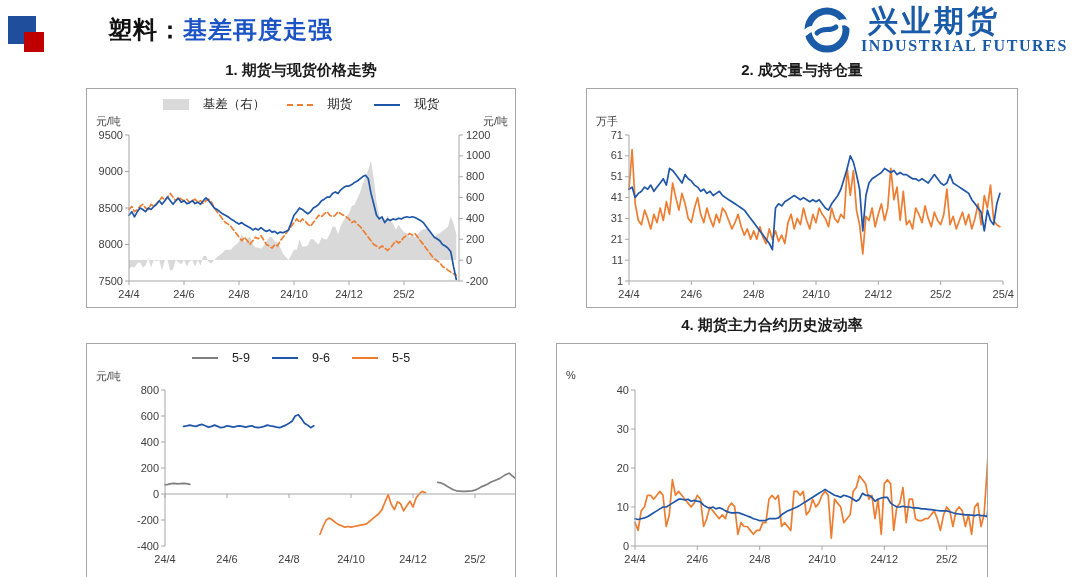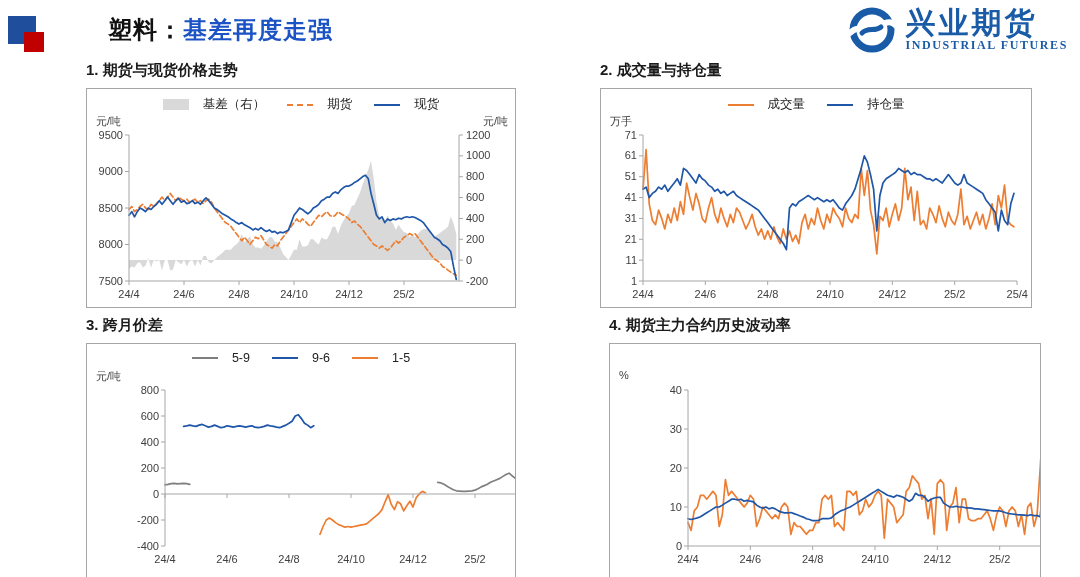--- a/index.html
+++ b/index.html
@@ -8,41 +8,41 @@
   .page { position:relative; width:1080px; height:577px; background:#fff; }
 
   
   .hdr-mark { position:absolute; left:8px; top:16px; width:40px; height:40px; }
   .sq-blue { position:absolute; left:0; top:0; width:28px; height:28px; background:#1F4E9C; }
   .sq-red  { position:absolute; left:16px; top:16px; width:20px; height:20px; background:#C00000; }
   .hdr-title { position:absolute; left:60px; top:14px; font-size:24px; font-weight:bold; color:#111; letter-spacing:1px;margin-left:48px;}
   .hdr-title .hl { color:#1B52C4; }
 
   .logo { position:absolute; right:12px; top:5px; display:flex; align-items:center; gap:9px; }
-  .logo-cn { font-size:30px; font-weight:bold; color:#1A5BA8; letter-spacing:3px; line-height:1.05; }
-  .logo-en { font-size:12px; font-weight:bold; color:#1A5BA8; letter-spacing:1.6px;
+  .logo-cn { font-size:30px; font-weight:bold; color:#1A5BA8; letter-spacing:3px; line-height:1.05;margin-left:7px; }
+  .logo-en { font-size:16px; font-weight:bold; color:#1A5BA8; letter-spacing:1.6px;
              font-family:"Liberation Serif","DejaVu Serif",serif; }
 
   
-  .chart-title { position:absolute; font-size:15px; font-weight:bold; color:#1a1a1a; }
+  .chart-title { position:absolute; text-align:center; font-size:15px; font-weight:bold; color:#1a1a1a; }
   .panel { position:absolute; border:1px solid #A6A6A6; background:#fff; }
   .panel svg.plot { display:block; width:100%; height:100%; }
   .legend { position:absolute; left:0; right:0; top:7px; display:flex; justify-content:center;
             align-items:center; gap:22px; font-size:12.5px; color:#222; z-index:2; pointer-events:none;}
   .lg-item { display:inline-flex; align-items:center; gap:14px;justify-content:space-between; }
   .sw-line { display:inline-block; width:26px; height:0; }
   .sw-area { display:inline-block; width:26px; height:11px; }
   .unit { position:absolute; font-size:11px; color:#404040; z-index:2; }
   .unit-left { left:9px; top:25px; }
   .unit-right { right:7px; top:25px; }
 
   #t1,#p1 { left:86px;  width:430px; }
-  #t2,#p2 { left:600px; width:432px; }
+  #t2,#p2 { left:586px; width:432px; }
   #t3,#p3 { left:86px;  width:430px; }
-  #t4,#p4 { left:609px; width:432px; }
+  #t4,#p4 { left:556px; width:432px; }
   #t1,#t2 { top:61px; }
   #p1,#p2 { top:88px; height:220px; }
   #t3,#t4 { top:316px; }
   #p3,#p4 { top:343px; height:292px;padding-left:36px; }
 </style>
 </head>
 <body>
 
 <div class="page">
 
@@ -125,30 +125,20 @@
         <text x="207" y="209" text-anchor="middle" font-size="11" fill="#404040">24/10</text>
         <line x1="262" y1="192" x2="262" y2="196" stroke="#A6A6A6"></line>
         <text x="262" y="209" text-anchor="middle" font-size="11" fill="#404040">24/12</text>
         <line x1="317" y1="192" x2="317" y2="196" stroke="#A6A6A6"></line>
         <text x="317" y="209" text-anchor="middle" font-size="11" fill="#404040">25/2</text>
       </svg>
   </div>
 
   <h2 class="chart-title" id="t2">2. 成交量与持仓量</h2>
   <div class="panel" id="p2">
-    <div class="legend">
-        <span class="lg-item">
-          <span class="sw-line" style="border-top: 2.5px solid rgb(237, 125, 49);"></span>
-          <span>成交量</span>
-        </span>
-        <span class="lg-item">
-          <span class="sw-line" style="border-top: 2.5px solid rgb(31, 86, 168);"></span>
-          <span>持仓量</span>
-        </span>
-      </div>
     <span class="unit unit-left">万手</span>
     <svg class="plot">
         <path d="M42.0 100.2L45.1 60.6L48.2 114.8L51.4 131.5L54.5 135.7L57.6 121.1L60.7 129.4L63.8 139.9L66.9 125.3L70.0 133.6L73.2 119.0L76.3 131.5L79.4 112.7L82.5 125.3L85.6 94.0L88.8 108.6L91.9 121.1L95.0 104.4L98.1 114.8L101.2 129.4L104.3 133.6L107.5 119.0L110.6 108.6L113.7 125.3L116.8 133.6L119.9 119.0L123.0 129.4L126.2 137.8L129.3 125.3L132.4 133.6L135.5 119.0L138.6 123.2L141.7 131.5L144.9 139.9L148.0 133.6L151.1 125.3L154.2 137.8L157.3 146.1L160.4 139.9L163.6 150.3L166.7 141.9L169.8 150.3L172.9 137.8L176.0 148.2L179.1 154.5L182.3 139.9L185.4 150.3L188.5 141.9L191.6 152.4L194.7 146.1L197.8 154.5L201.0 133.6L204.1 125.3L207.2 139.9L210.3 129.4L213.4 135.7L216.5 119.0L219.7 131.5L222.8 139.9L225.9 125.3L229.0 133.6L232.1 119.0L235.2 125.3L238.3 129.4L241.5 137.8L244.6 119.0L247.7 129.4L250.8 133.6L253.9 125.3L257.1 129.4L260.2 79.4L263.3 106.5L266.4 81.5L269.5 121.1L272.6 135.7L275.8 164.9L278.9 127.3L282.0 131.5L285.1 119.0L288.2 137.8L291.3 125.3L294.4 114.8L297.6 131.5L300.7 119.0L303.8 79.4L306.9 110.7L310.0 98.1L313.2 131.5L316.3 102.3L319.4 135.7L322.5 131.5L325.6 139.9L328.7 119.0L331.9 125.3L335.0 133.6L338.1 116.9L341.2 129.4L344.3 137.8L347.4 123.2L350.6 131.5L353.7 135.7L356.8 125.3L359.9 100.2L363.0 135.7L366.1 127.3L369.3 139.9L372.4 131.5L375.5 123.2L378.6 135.7L381.7 125.3L384.8 139.9L388.0 129.4L391.1 114.8L394.2 135.7L397.3 106.5L400.4 119.0L403.5 96.1L406.7 131.5L409.8 135.7L412.9 137.8" fill="none" stroke="#ED7D31" stroke-width="1.7" stroke-linejoin="round" stroke-linecap="round"></path>
         <path d="M42.0 100.2L45.1 98.1L48.2 108.6L51.4 104.4L54.5 102.3L57.6 98.1L60.7 100.2L63.8 96.1L66.9 102.3L70.0 98.1L73.2 94.0L76.3 89.8L79.4 96.1L82.5 79.4L85.6 81.5L88.8 85.6L91.9 89.8L95.0 94.0L98.1 85.6L101.2 89.8L104.3 91.9L107.5 96.1L110.6 98.1L113.7 102.3L116.8 100.2L119.9 104.4L123.0 102.3L126.2 106.5L129.3 104.4L132.4 102.3L135.5 106.5L138.6 108.6L141.7 110.7L144.9 112.7L148.0 114.8L151.1 116.9L154.2 119.0L157.3 121.1L160.4 125.3L163.6 129.4L166.7 133.6L169.8 137.8L172.9 141.9L176.0 146.1L179.1 150.3L182.3 154.5L185.4 160.7L188.5 119.0L191.6 114.8L194.7 116.9L197.8 112.7L201.0 110.7L204.1 108.6L207.2 106.5L210.3 108.6L213.4 110.7L216.5 108.6L219.7 110.7L222.8 112.7L225.9 110.7L229.0 112.7L232.1 110.7L235.2 114.8L238.3 119.0L241.5 121.1L244.6 114.8L247.7 110.7L250.8 106.5L253.9 100.2L257.1 89.8L260.2 79.4L263.3 66.9L266.4 73.1L269.5 85.6L272.6 100.2L275.8 141.9L278.9 106.5L282.0 94.0L285.1 89.8L288.2 87.7L291.3 85.6L294.4 83.5L297.6 79.4L300.7 81.5L303.8 83.5L306.9 81.5L310.0 85.6L313.2 83.5L316.3 85.6L319.4 85.6L322.5 87.7L325.6 89.8L328.7 89.8L331.9 91.9L335.0 89.8L338.1 91.9L341.2 94.0L344.3 89.8L347.4 85.6L350.6 89.8L353.7 94.0L356.8 96.1L359.9 94.0L363.0 85.6L366.1 94.0L369.3 96.1L372.4 98.1L375.5 100.2L378.6 102.3L381.7 104.4L384.8 110.7L388.0 114.8L391.1 119.0L394.2 123.2L397.3 141.9L400.4 121.1L403.5 131.5L406.7 135.7L409.8 114.8L412.9 104.4" fill="none" stroke="#1F56A8" stroke-width="1.7" stroke-linejoin="round" stroke-linecap="round"></path>
         <line x1="42" y1="46" x2="42" y2="192" stroke="#A6A6A6"></line>
         <line x1="38" y1="46" x2="42" y2="46" stroke="#A6A6A6"></line>
         <text x="36" y="49.5" text-anchor="end" font-size="11" fill="#404040">71</text>
         <line x1="38" y1="66.85714285714286" x2="42" y2="66.85714285714286" stroke="#A6A6A6"></line>
         <text x="36" y="70.35714285714286" text-anchor="end" font-size="11" fill="#404040">61</text>
         <line x1="38" y1="87.71428571428572" x2="42" y2="87.71428571428572" stroke="#A6A6A6"></line>
@@ -174,34 +164,33 @@
         <text x="229" y="209" text-anchor="middle" font-size="11" fill="#404040">24/10</text>
         <line x1="291.3333333333333" y1="192" x2="291.3333333333333" y2="196" stroke="#A6A6A6"></line>
         <text x="291.3333333333333" y="209" text-anchor="middle" font-size="11" fill="#404040">24/12</text>
         <line x1="353.6666666666667" y1="192" x2="353.6666666666667" y2="196" stroke="#A6A6A6"></line>
         <text x="353.6666666666667" y="209" text-anchor="middle" font-size="11" fill="#404040">25/2</text>
         <line x1="416" y1="192" x2="416" y2="196" stroke="#A6A6A6"></line>
         <text x="427" y="209" text-anchor="end" font-size="11" fill="#404040">25/4</text>
       </svg>
   </div>
 
-  <h2 class="chart-title" id="t3">3. 跨月价差</h2>
   <div class="panel" id="p3">
     <div class="legend">
         <span class="lg-item">
           <span class="sw-line" style="border-top: 2.5px solid rgb(127, 127, 127);"></span>
           <span>5-9</span>
         </span>
         <span class="lg-item">
           <span class="sw-line" style="border-top: 2.5px solid rgb(31, 86, 168);"></span>
           <span>9-6</span>
         </span>
         <span class="lg-item">
           <span class="sw-line" style="border-top: 2.5px solid rgb(237, 125, 49);"></span>
-          <span>1-5</span>
+          <span>5-5</span>
         </span>
       </div>
     <span class="unit unit-left">元/吨</span>
     <svg class="plot">
         <path d="M42.0 140.9L45.1 140.3L48.2 139.6L51.3 139.3L54.4 139.9L57.5 139.6L60.6 139.3L63.7 139.6L66.8 140.3" fill="none" stroke="#7F7F7F" stroke-width="1.7" stroke-linejoin="round" stroke-linecap="round"></path>
         <path d="M60.6 82.4L63.7 81.8L66.8 81.1L69.9 81.8L73.0 82.4L76.1 81.1L79.2 80.4L82.3 81.8L85.4 83.1L88.5 82.4L91.6 81.1L94.7 82.4L97.8 83.7L100.9 83.1L104.0 81.8L107.1 82.4L110.2 83.1L113.3 82.4L116.4 81.8L119.5 82.4L122.6 83.1L125.7 82.4L128.8 81.8L131.9 83.1L135.0 83.7L138.1 83.1L141.2 82.4L144.3 81.1L147.4 81.8L150.5 82.4L153.6 83.1L156.7 83.7L159.8 82.4L162.9 81.1L166.0 79.2L169.1 77.2L172.2 72.0L175.3 70.7L178.4 74.6L181.5 79.2L184.6 81.1L187.7 83.7L190.8 81.8" fill="none" stroke="#1F56A8" stroke-width="1.7" stroke-linejoin="round" stroke-linecap="round"></path>
         <path d="M197.0 190.3L200.1 182.5L203.2 176.0L206.3 174.0L209.4 176.0L212.5 178.6L215.6 180.6L218.7 181.8L221.8 183.2L224.9 182.5L228.0 183.2L231.1 182.5L234.2 181.8L237.3 181.2L240.4 180.6L243.5 179.9L246.6 177.3L249.7 174.7L252.8 172.1L255.9 169.5L259.0 165.6L262.1 157.8L265.2 150.7L268.3 160.4L271.4 165.6L274.5 157.8L277.6 159.8L280.7 166.9L283.8 161.7L286.9 157.2L290.0 163.0L293.1 153.9L296.2 150.0L299.3 147.4L302.4 148.7" fill="none" stroke="#ED7D31" stroke-width="1.7" stroke-linejoin="round" stroke-linecap="round"></path>
         <path d="M314.8 138.3L317.9 138.9L321.0 140.3L324.1 142.2L327.2 144.1L330.3 145.8L333.4 146.8L336.5 147.1L339.6 147.4L342.7 147.4L345.8 147.1L348.9 146.8L352.0 146.1L355.1 144.8L358.2 142.9L361.3 141.6L364.4 140.3L367.5 138.3L370.6 137.0L373.7 135.7L376.8 134.4L379.9 132.4L383.0 130.5L386.1 129.2L389.2 131.8L392.3 134.4L395.4 135.7L398.5 137.0L401.6 137.7L404.7 138.3L407.8 133.1L410.9 127.9" fill="none" stroke="#7F7F7F" stroke-width="1.7" stroke-linejoin="round" stroke-linecap="round"></path>
         <line x1="42" y1="46" x2="42" y2="202" stroke="#A6A6A6"></line>
         <line x1="38" y1="46" x2="42" y2="46" stroke="#A6A6A6"></line>

